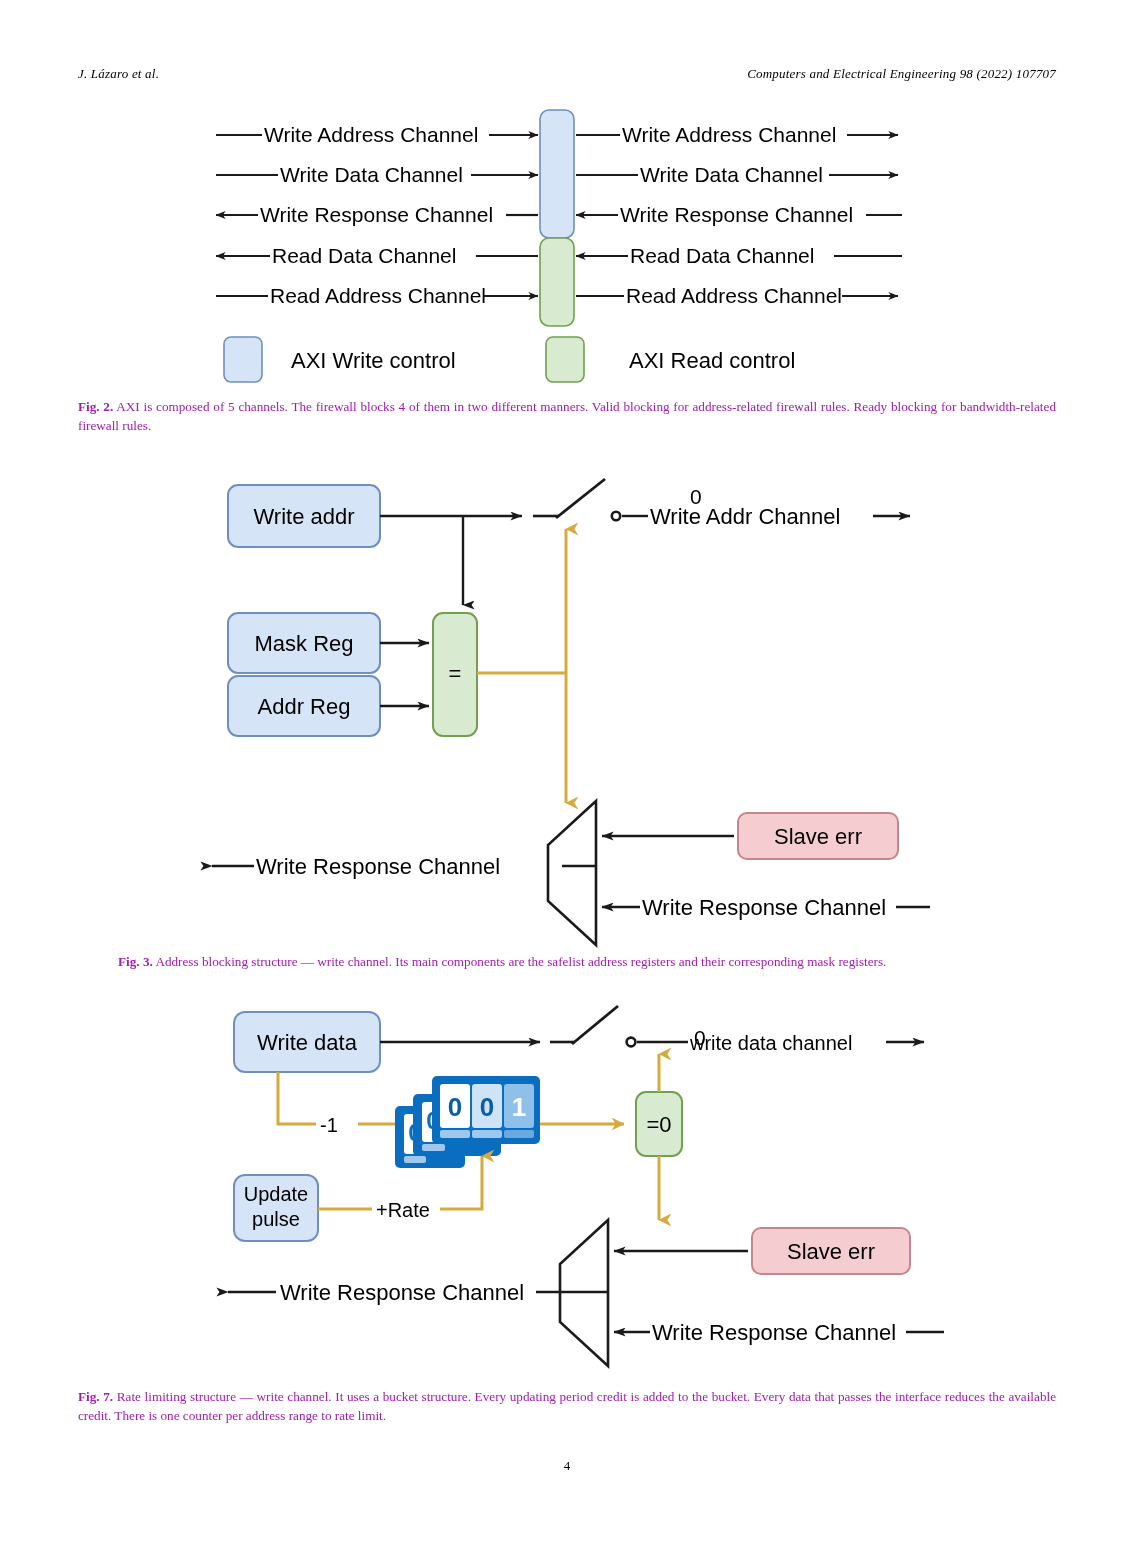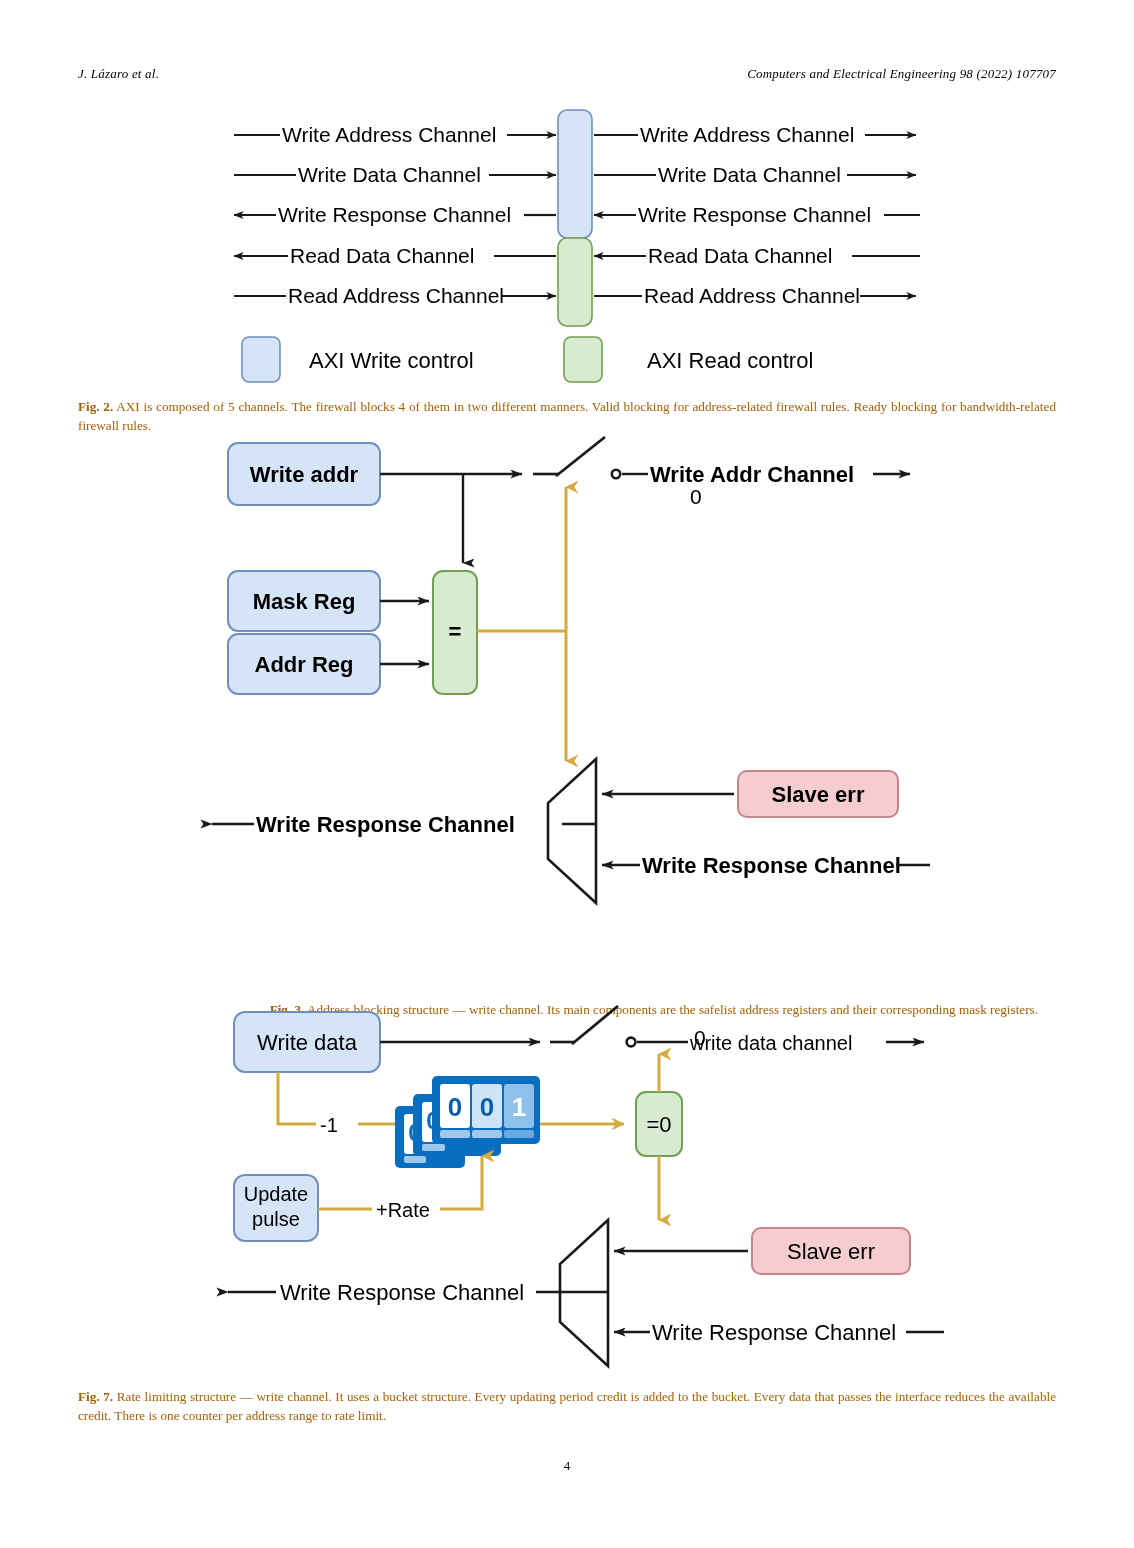--- a/index.html
+++ b/index.html
@@ -31,24 +31,24 @@
   .runhead .left  { position: absolute; left: 0;  top: 0; white-space: nowrap; }
   .runhead .right { position: absolute; right: 0; top: 0; white-space: nowrap; margin-left: 36px; }
 
   
   .caption {
     position: absolute;
     font-family: "Liberation Serif", serif;
     font-size: 13.2px;
     line-height: 1.42;
     text-align: justify;
-    color: #a16207;
+    color: #a21caf;
   }
   .caption b { font-weight: bold; }
-  .cap-center { text-align: right; margin-top: 48px; }
+  .cap-center { text-align: left; }
 
   
   .figure { position: absolute; }
   .figure svg { display: block; overflow: visible; }
 
   
   svg text {
     font-family: "Liberation Sans", sans-serif;
     fill: #000;
   }
@@ -67,21 +67,21 @@
   }
 </style>
 </head>
 <body>
 
 <div class="runhead">
   <span class="left">J. Lázaro et al.</span>
   <span class="right">Computers and Electrical Engineering 98 (2022) 107707</span>
 </div>
 
-<div class="figure" style="left:90px; top:100px; width:978px; height:285px;">
+<div class="figure" style="left:72px; top:100px; width:978px; height:285px;">
   <svg width="978" height="285" viewBox="0 0 978 285">
     <defs>
       <marker id="ar" markerWidth="11" markerHeight="11" refX="9.6" refY="4" orient="auto" markerUnits="userSpaceOnUse">
         <path d="M0,0 L10,4 L0,8 L2.6,4 Z" fill="#1a1a1a"></path>
       </marker>
       <marker id="al" markerWidth="11" markerHeight="11" refX="0.4" refY="4" orient="auto" markerUnits="userSpaceOnUse">
         <path d="M10,0 L0,4 L10,8 L7.4,4 Z" fill="#1a1a1a"></path>
       </marker>
     </defs>
 
@@ -140,21 +140,21 @@
       <text class="boxtxt" x="557" y="268">AXI Read control</text>
     </g>
   </svg>
 </div>
 
 <div class="caption" style="left:78px; top:398px; width:978px;">
   <b>Fig. 2.</b>
   <span>AXI is composed of 5 channels. The firewall blocks 4 of them in two different manners. Valid blocking for address-related firewall rules. Ready blocking for bandwidth-related firewall rules.</span>
 </div>
 
-<div class="figure" style="left:78px; top:431px; width:978px; height:480px;font-weight:bold;">
+<div class="figure" style="left:78px; top:473px; width:978px; height:480px;">
   <svg width="978" height="480" viewBox="0 0 978 480">
     <defs>
       <marker id="ar3" markerWidth="13" markerHeight="13" refX="11.6" refY="4.5" orient="auto" markerUnits="userSpaceOnUse">
         <path d="M0,0 L12,4.5 L0,9 L3,4.5 Z" fill="#1a1a1a"></path>
       </marker>
       <marker id="al3" markerWidth="13" markerHeight="13" refX="0.4" refY="4.5" orient="auto" markerUnits="userSpaceOnUse">
         <path d="M12,0 L0,4.5 L12,9 L9,4.5 Z" fill="#1a1a1a"></path>
       </marker>
       <marker id="ad3" markerWidth="13" markerHeight="13" refX="4.5" refY="11.6" orient="auto" markerUnits="userSpaceOnUse">
         <path d="M0,0 L4.5,12 L9,0 L4.5,3 Z" fill="#1a1a1a"></path>

